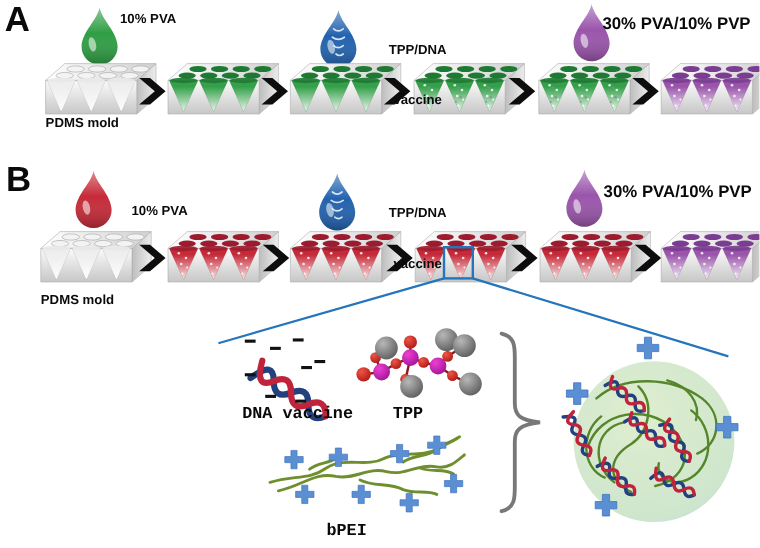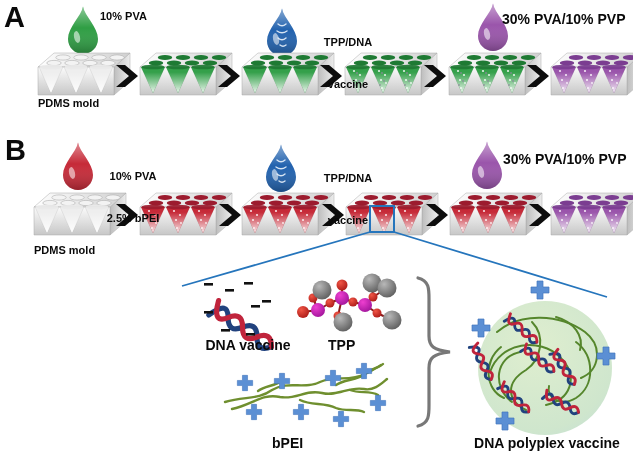--- a/index.html
+++ b/index.html
@@ -3,21 +3,21 @@
 <meta charset="utf-8">
 <style>
   html,body{margin:0;padding:0;background:#fff;}
   .fig{position:relative;width:633px;height:457px;background:#ffffff;
        font-family:"Liberation Sans",sans-serif;overflow:hidden;}
   .fig svg.canvas{position:absolute;left:0;top:0;}
   .t{position:absolute;font-weight:700;color:#0a0a0a;white-space:nowrap;}
   .panel-letter{font-size:29px;letter-spacing:0;}
   .lbl16{font-size:11px;}
   .lbl15{font-size:14px;}
-  .lbl14{font-size:14px;}
+  .lbl14{font-size:14px;font-family:Liberation Mono, monospace;}
   .ctr{text-align:center;white-space:normal;line-height:18px;}
   .ctr span{display:block;margin-top:24px;}
 </style>
 </head>
 <body>
 
 <div class="fig">
 
 <svg class="canvas" width="633" height="457" viewBox="0 0 633 457">
   <defs>
@@ -298,27 +298,25 @@
 <div class="t lbl16 ctr" style="left:300px;top:9px;width:96px">
   <span>TPP/DNA</span>
   <span>vaccine</span>
 </div>
 <div class="t lbl15" style="left:502px;top:11px">30% PVA/10% PVP</div>
 <div class="t lbl16" style="left:38px;top:97px">PDMS mold</div>
 
 <div class="t panel-letter" style="left:5px;top:134px">B</div>
 <div class="t lbl16 ctr" style="left:86px;top:143px;width:94px">
   <span>10% PVA</span>
-  <span>2.5% bPEI</span>
 </div>
 <div class="t lbl16 ctr" style="left:300px;top:145px;width:96px">
   <span>TPP/DNA</span>
   <span>vaccine</span>
 </div>
 <div class="t lbl15" style="left:503px;top:151px">30% PVA/10% PVP</div>
 <div class="t lbl16" style="left:34px;top:244px">PDMS mold</div>
 
 <div class="t lbl14" style="left:198px;top:337px;width:100px;text-align:center">DNA vaccine</div>
-<div class="t lbl14" style="left:328px;top:337px;width:60px;text-align:left">TPP</div>
+<div class="t lbl14" style="left:310px;top:337px;width:60px;text-align:center">TPP</div>
 <div class="t lbl14" style="left:272px;top:435px;width:60px;text-align:left">bPEI</div>
-<div class="t lbl14" style="left:463px;top:435px;width:168px;text-align:center">DNA polyplex vaccine</div>
 
 </div>
 
 </body></html>

